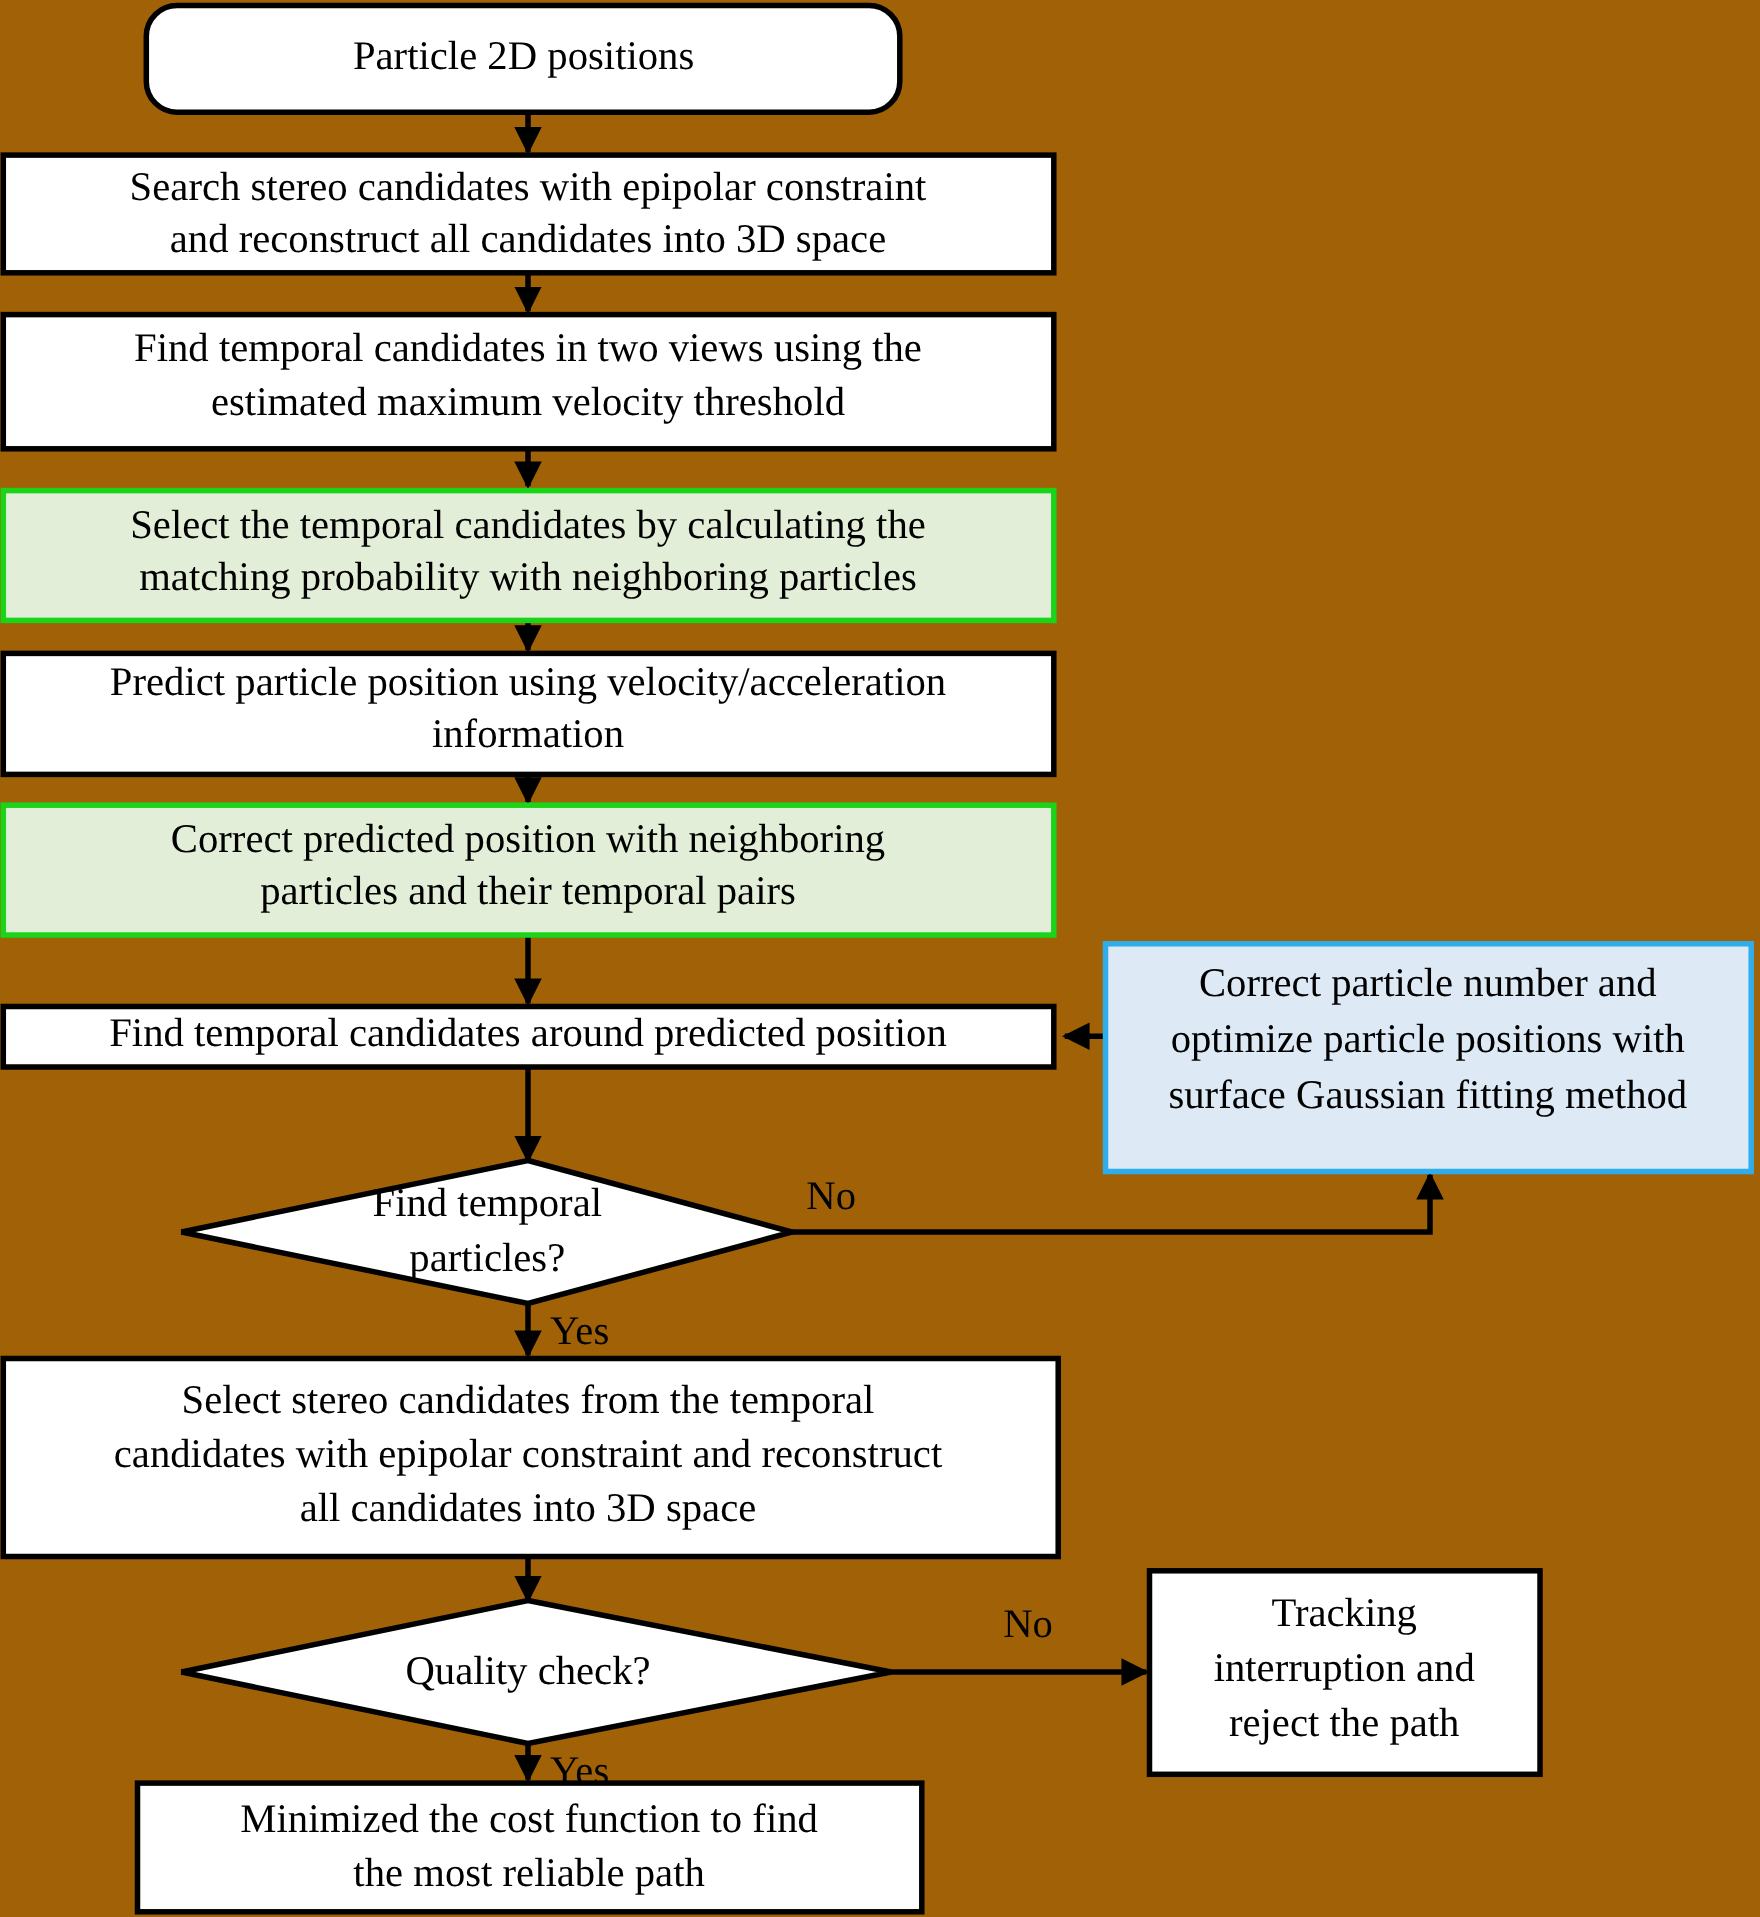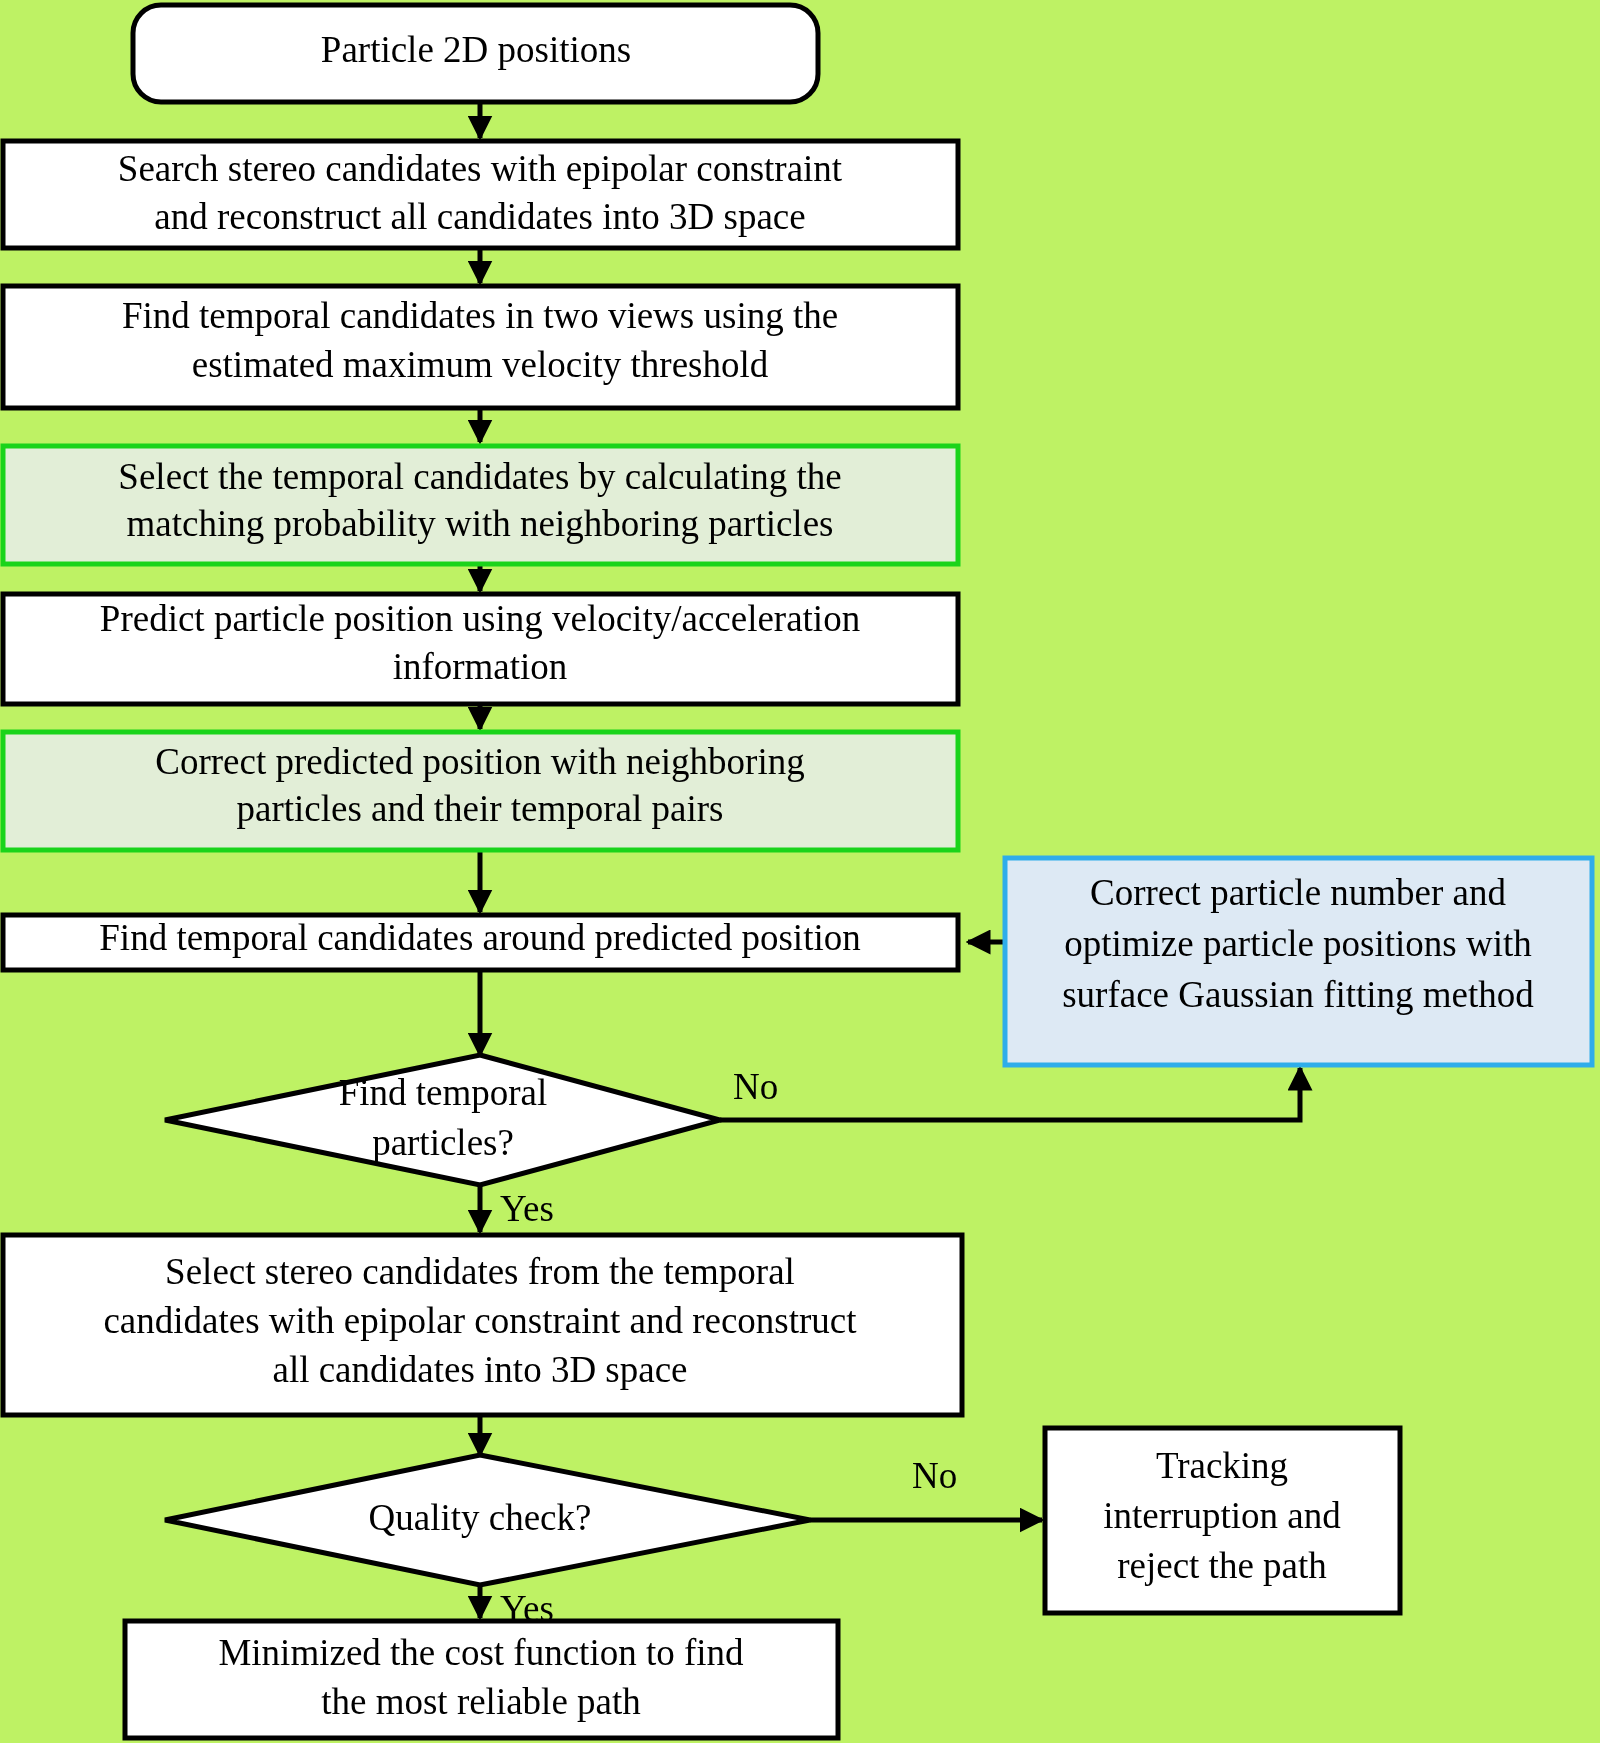--- a/index.html
+++ b/index.html
@@ -4,21 +4,21 @@
 <style>
   html, body {
     margin: 0;
     padding: 0;
     background: #ffffff;
   }
   #flowchart-root {
     position: relative;
     width: 1600px;
     height: 1743px;
-    background: #bef264;
+    background: #a16207;
     font-family: "Liberation Serif", "DejaVu Serif", serif;
     overflow: hidden;
   }
   svg.fc {
     display: block;
     width: 1600px;
     height: 1743px;
   }
   .node-text {
     font-family: "Liberation Serif", "DejaVu Serif", serif;

